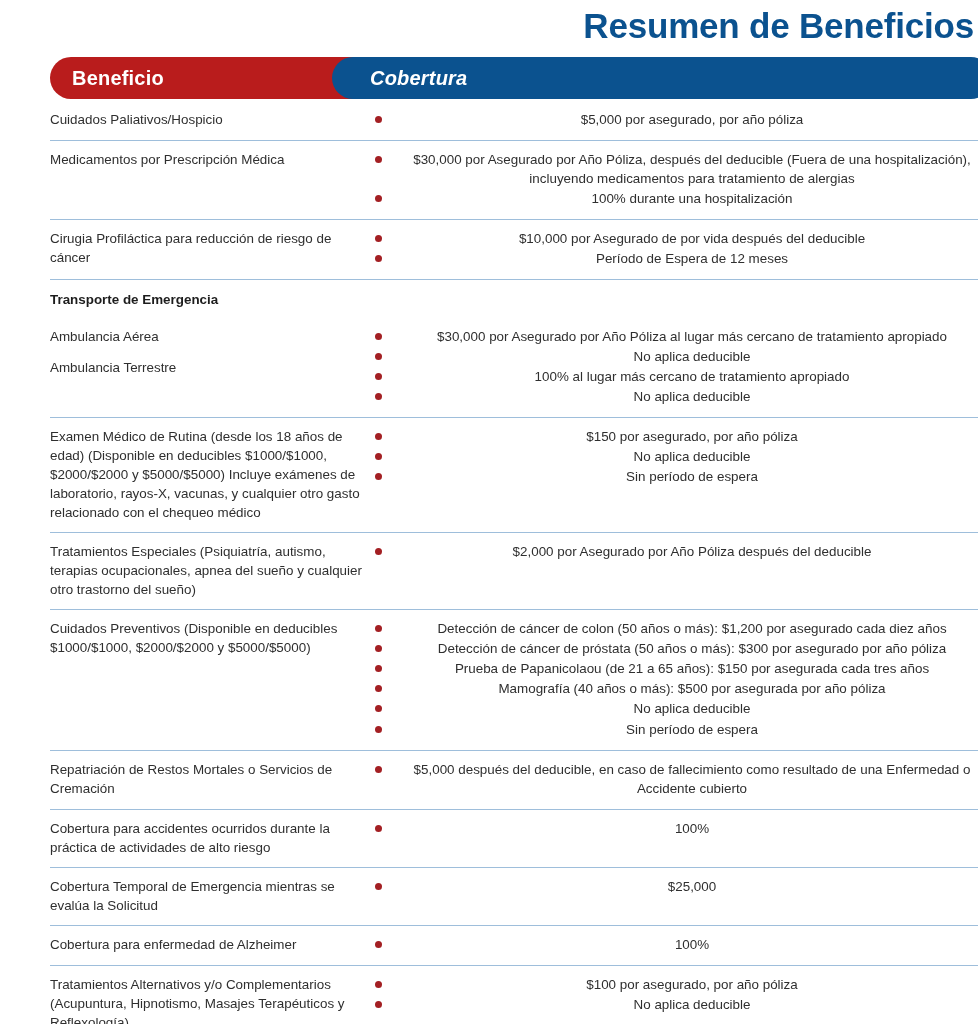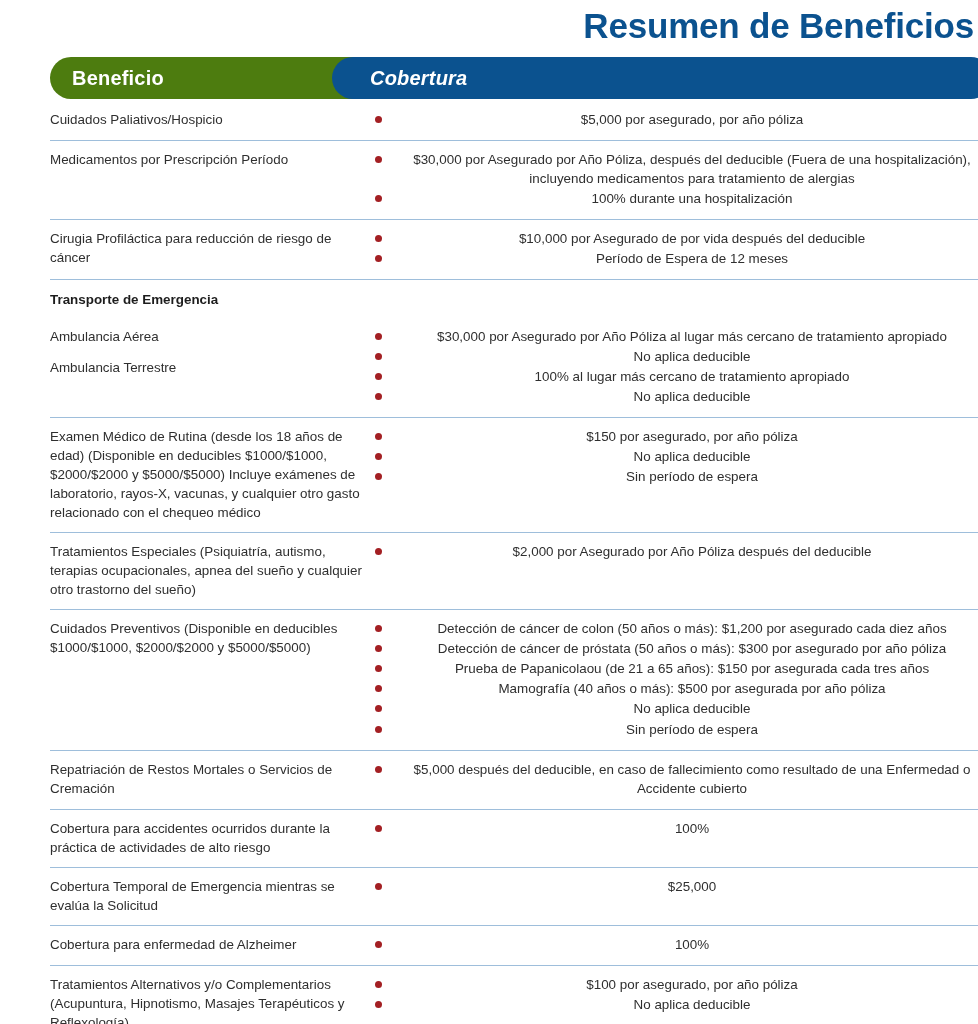--- a/index.html
+++ b/index.html
@@ -42,21 +42,21 @@
     position: relative;
     margin: 12px 18px 0 18px;
     height: 42px;
   }
   .pill-benefit {
     position: absolute;
     left: 0;
     top: 0;
     width: 470px;
     height: 42px;
-    background: #4d7c0f;
+    background: #b91c1c;
     border-radius: 21px;
     box-sizing: border-box;
   }
   .pill-coverage {
     position: absolute;
     left: 282px;
     top: 0;
     right: 0;
     height: 42px;
     background: #0b528f;
@@ -161,21 +161,21 @@
   <div class="table" id="table-body">
       <div class="row first">
         <div class="benefit-cell">Cuidados Paliativos/Hospicio</div>
         <div class="coverage-cell">
           <ul class="bullets">
             <li>$5,000 por asegurado, por año póliza</li>
           </ul>
         </div>
       </div>
       <div class="row">
-        <div class="benefit-cell">Medicamentos por Prescripción Período</div>
+        <div class="benefit-cell">Medicamentos por Prescripción Médica</div>
         <div class="coverage-cell">
           <ul class="bullets">
             <li>$30,000 por Asegurado por Año Póliza, después del deducible (Fuera de una hospitalización), incluyendo medicamentos para tratamiento de alergias</li>
             <li>100% durante una hospitalización</li>
           </ul>
         </div>
       </div>
       <div class="row">
         <div class="benefit-cell">Cirugia Profiláctica para reducción de riesgo de cáncer</div>
         <div class="coverage-cell">

